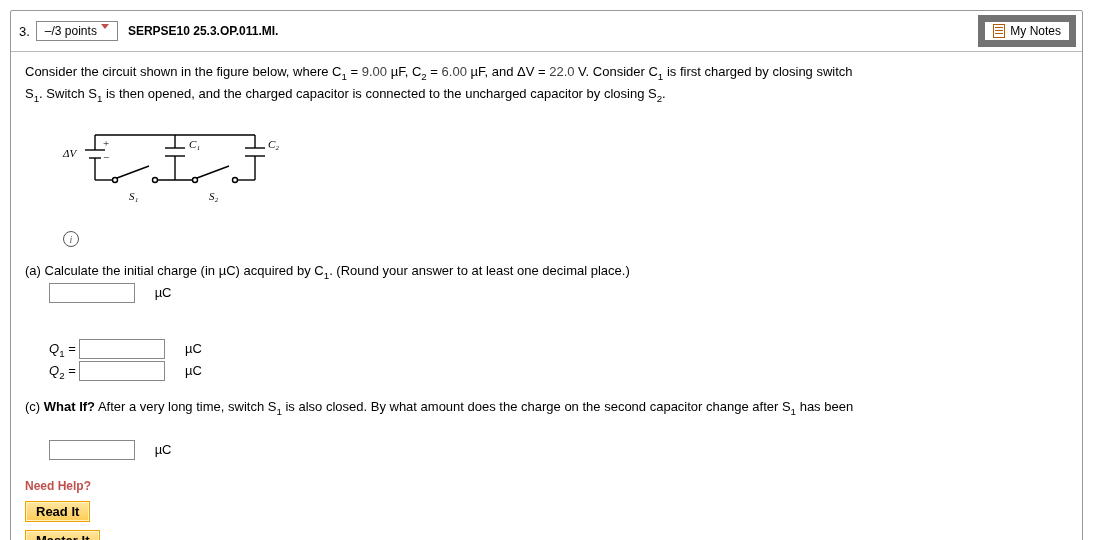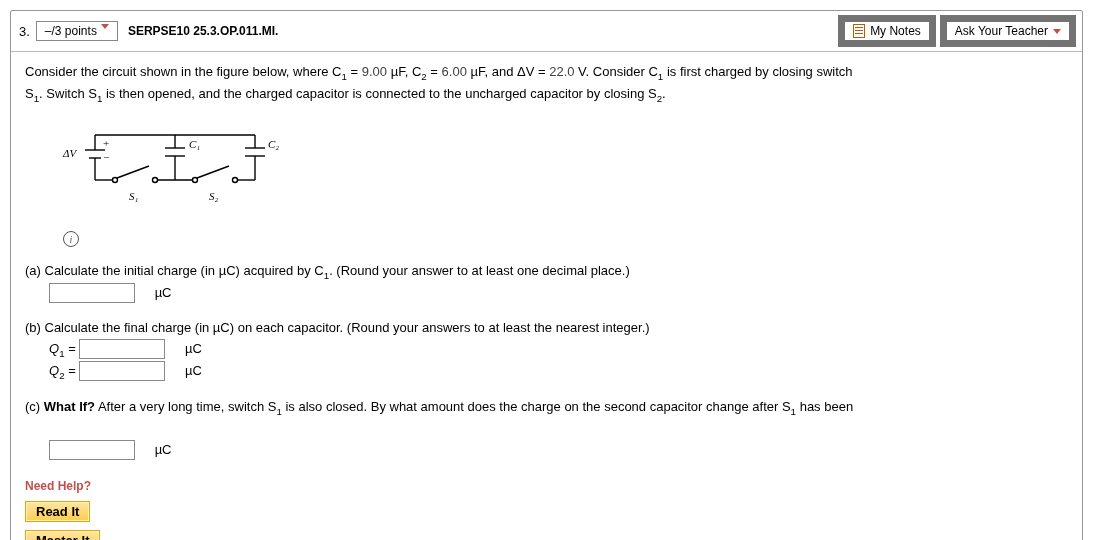--- a/index.html
+++ b/index.html
@@ -137,24 +137,20 @@
     <span class="qnum">3.</span>
     <span class="points-btn">
       <span>–/3 points</span>
       <span class="chev-down"></span>
     </span>
     <span class="assign-id">SERPSE10 25.3.OP.011.MI.</span>
     <span class="spacer"></span>
     <span class="notes-btn">
       <span class="note-icon"></span>
       <span>My Notes</span>
-    </span>
-    <span class="teacher-btn">
-      <span>Ask Your Teacher</span>
-      <span class="chev-down"></span>
     </span>
   </div>
 
   <div class="body">
 
     <p class="ptext">
       <span>Consider the circuit shown in the figure below, where C</span><sub>1</sub><span> = </span><span class="redval">9.00</span><span> µF, C</span><sub>2</sub><span> = </span><span class="redval">6.00</span><span> µF, and ΔV = </span><span class="redval">22.0</span><span> V. Consider C</span><sub>1</sub><span> is first charged by closing switch</span>
       <br>
       <span>S</span><sub>1</sub><span>. Switch S</span><sub>1</sub><span> is then opened, and the charged capacitor is connected to the uncharged capacitor by closing S</span><sub>2</sub><span>.</span>
     </p>
@@ -208,21 +204,21 @@
 
     <div class="part">
       <span>(a) Calculate the initial charge (in µC) acquired by C</span><sub>1</sub><span>. (Round your answer to at least one decimal place.)</span><br>
       <span class="eq-line">
         <input class="answer-input" style="">
         <span class="unit">µC</span>
       </span>
     </div>
 
     <div class="part">
-      <span>(b) Calculate the final charge (in µC) on each capacitor. (Round your answers to at least the nearest integer.)</span><br>
+      <br>
       <span class="eq-line">
         <i><span>Q</span></i><sub>1</sub><span> = </span>
         <input class="answer-input" style="">
         <span class="unit">µC</span>
       </span><br>
       <span class="eq-line">
         <i><span>Q</span></i><sub>2</sub><span> = </span>
         <input class="answer-input" style="">
         <span class="unit">µC</span>
       </span>

